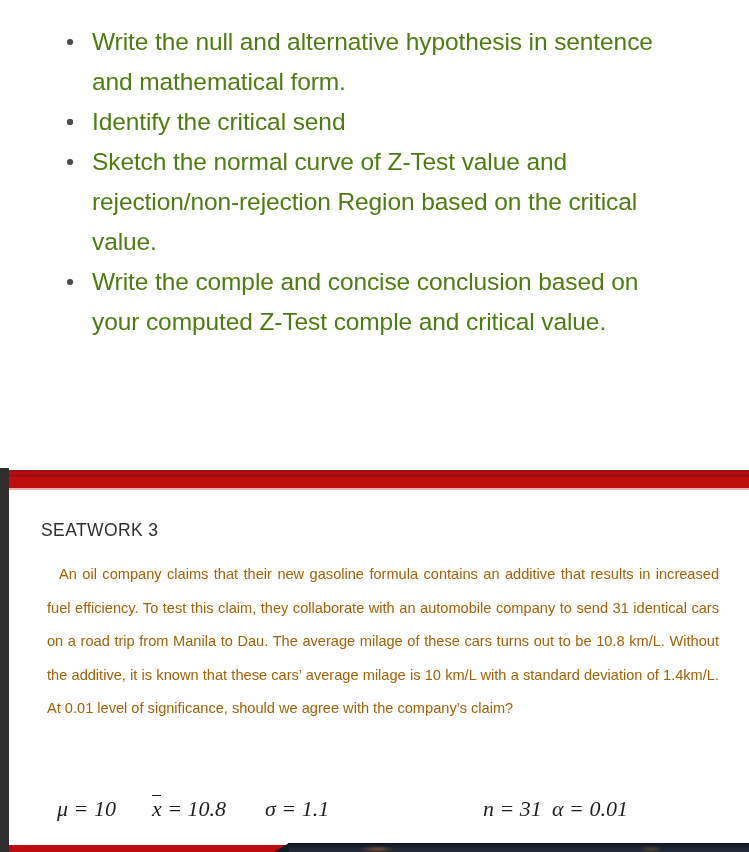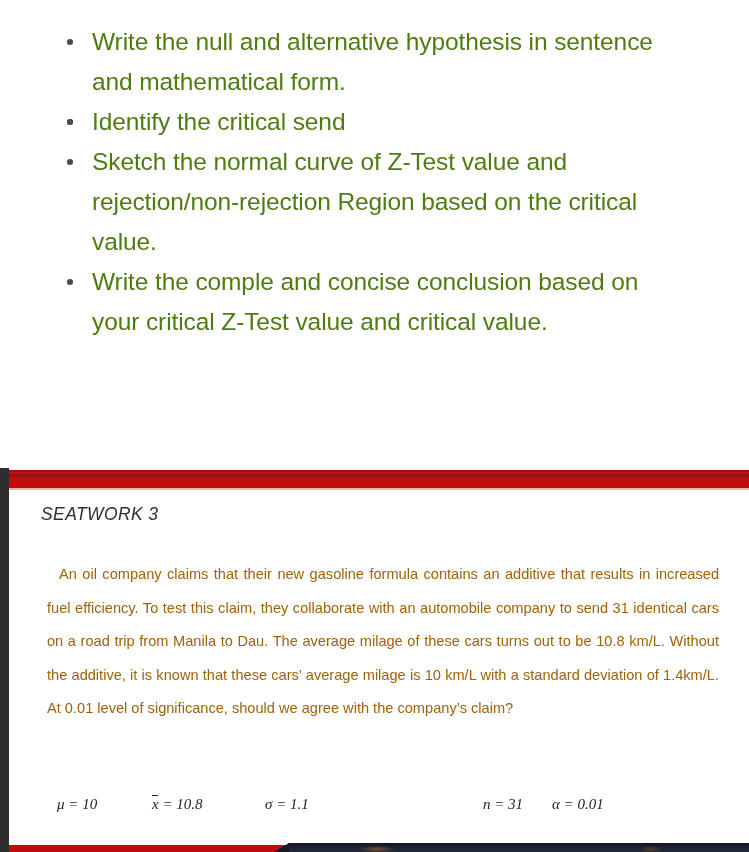--- a/index.html
+++ b/index.html
@@ -106,27 +106,26 @@
     left: 9px;
     top: 22px;
     width: 740px;
     height: 2px;
     background: #e8b5b3;
   }
 
   .slide-title {
     position: absolute;
     left: 41px;
-    top: 38px;
+    top: 54px;
     font-size: 17.5px;
     color: #2f2f2f;
     letter-spacing: 0.4px;
     font-family: "Liberation Sans", sans-serif;
     white-space: nowrap;
-    font-style: italic;
   }
 
   .problem-body {
     position: absolute;
     left: 47px;
     top: 92px;
     width: 672px;
     font-size: 14.6px;
     line-height: 33.5px;
     color: #a16207;
@@ -140,21 +139,21 @@
     position: absolute;
     left: 47px;
     top: 330px;
     width: 672px;
     height: 30px;
   }
   .given {
     position: absolute;
     font-family: "Liberation Serif", serif;
     font-style: italic;
-    font-size: 15px;
+    font-size: 22px;
     color: #1f1f1f;
     white-space: nowrap;
   }
   .g1 { left: 10px;  }
   .g2 { left: 105px; }
   .g3 { left: 218px; }
   .g4 { left: 388px; margin-left: 48px; }
   .g5 { left: 505px; text-align: right; }
 
   .xbar {
@@ -247,21 +246,21 @@
     <li class="bullet-item">
       <span class="dot"></span>
       <span>Identify the critical  send</span>
     </li>
     <li class="bullet-item">
       <span class="dot"></span>
       <span>Sketch the normal curve of Z-Test value and rejection/non-rejection Region based on the critical value.</span>
     </li>
     <li class="bullet-item">
       <span class="dot"></span>
-      <span>Write the comple and concise conclusion based on your critical Z-Test value and critical value.</span>
+      <span>Write the comple and concise conclusion based on your computed Z-Test comple and critical value.</span>
     </li>
   </ul>
 </div>
 
 <div class="slide">
   <div class="slide-inner"></div>
   <div class="slide-left-edge"></div>
   <div class="red-bar"></div>
   <div class="red-bar-topline"></div>
   <div class="red-bar-darkstripe"></div>

